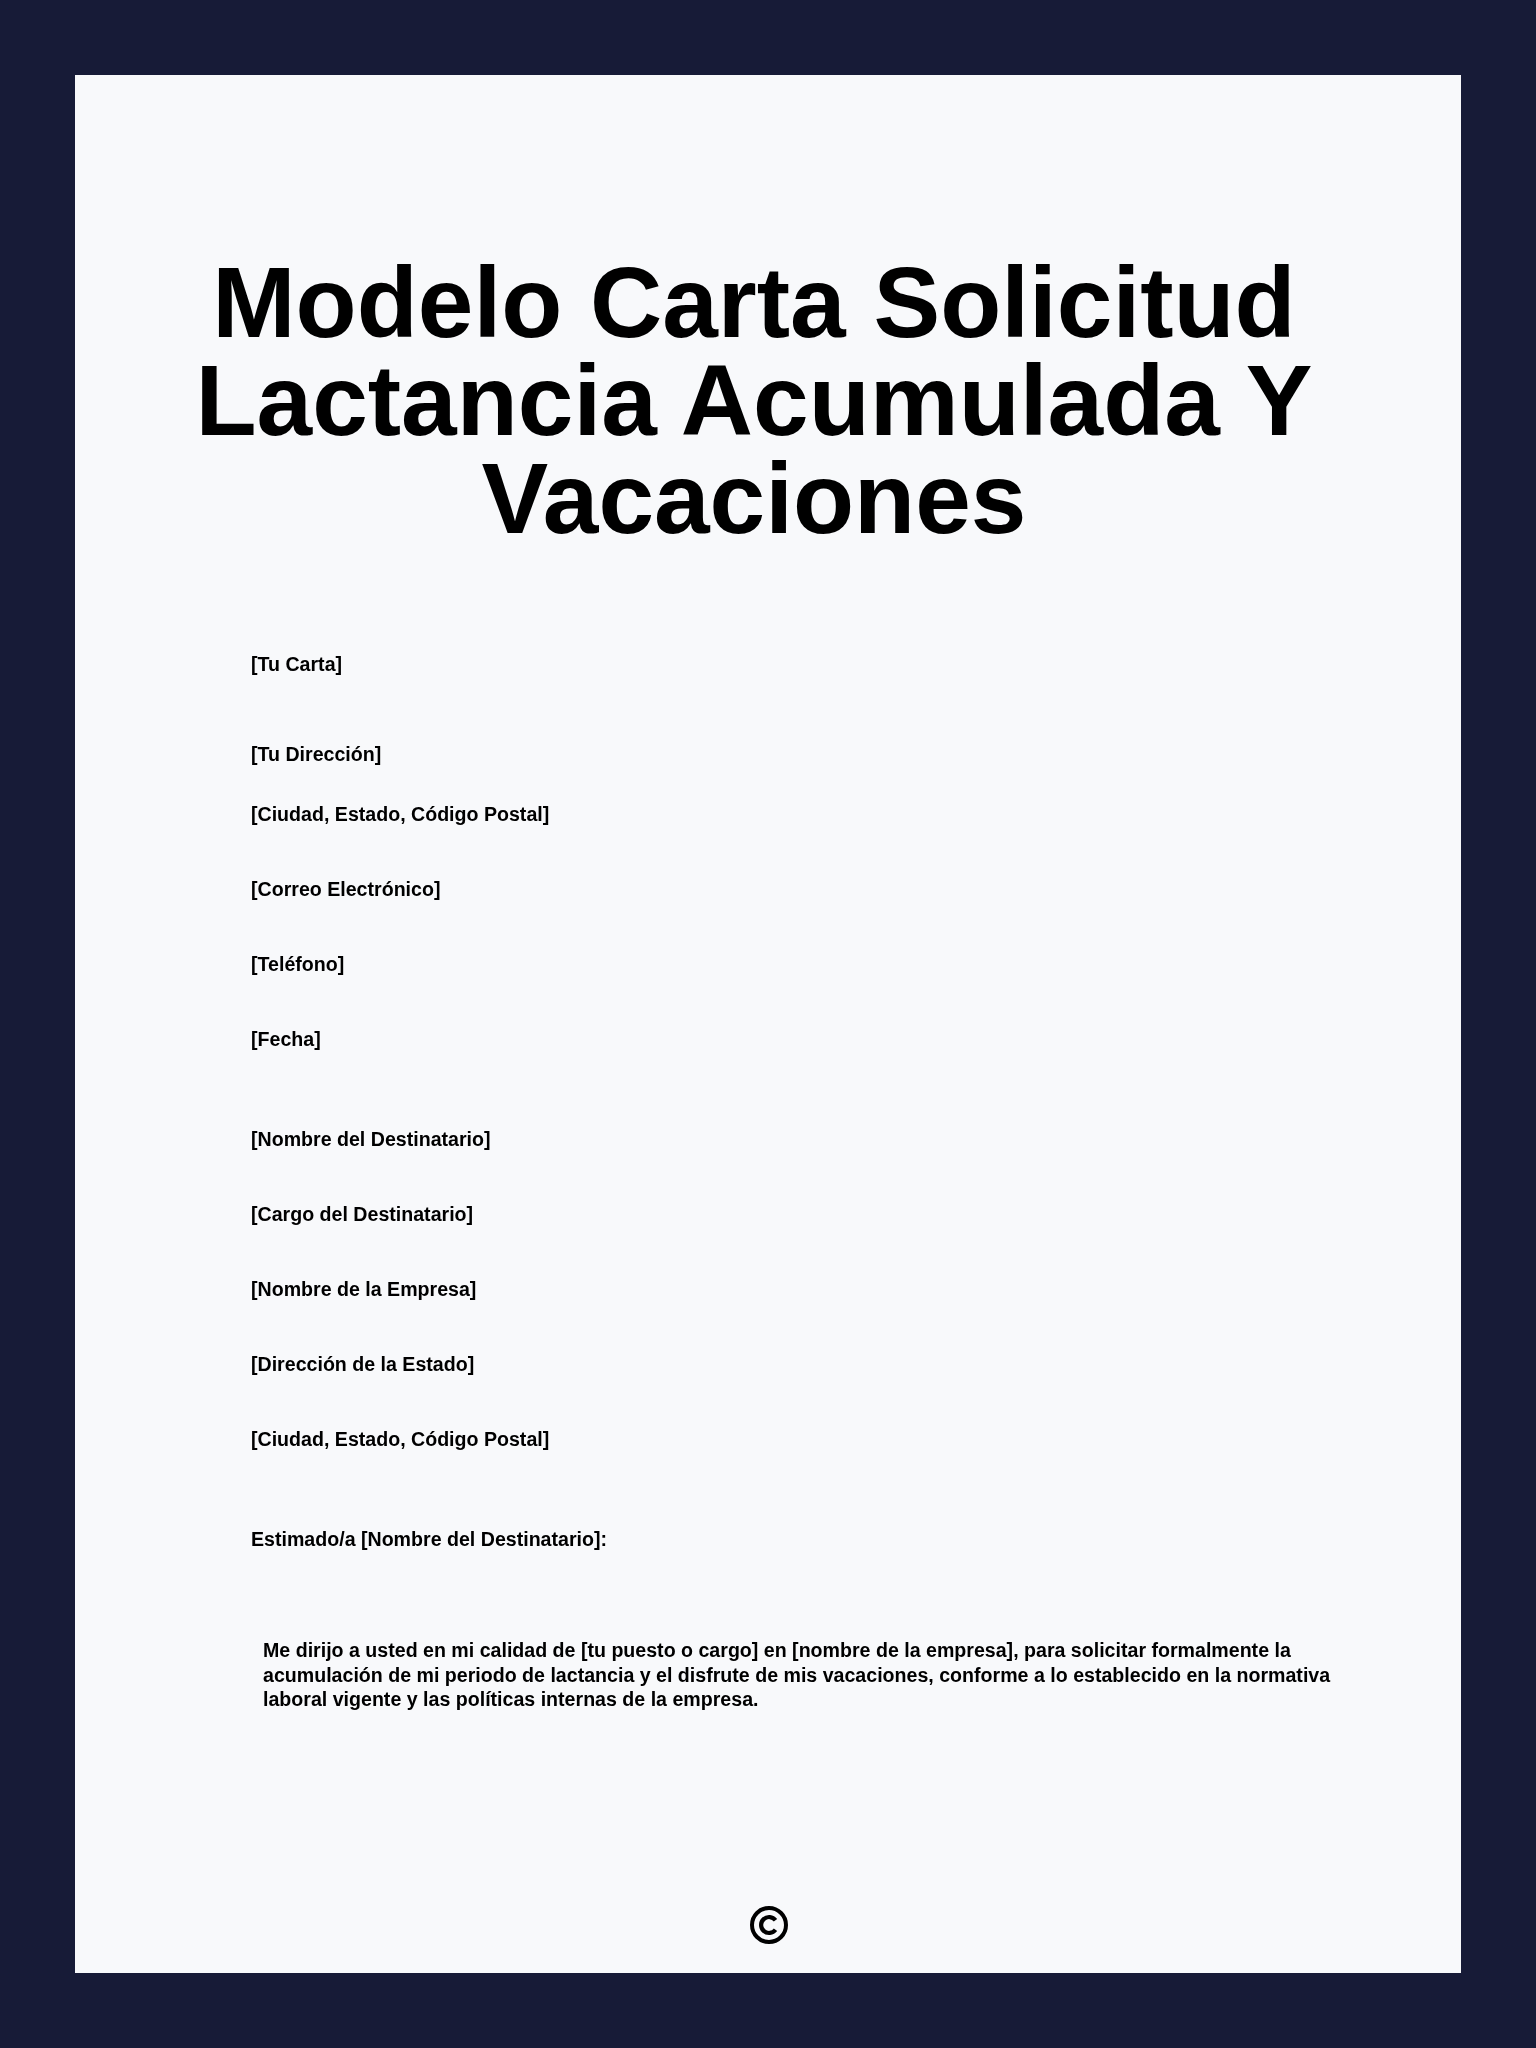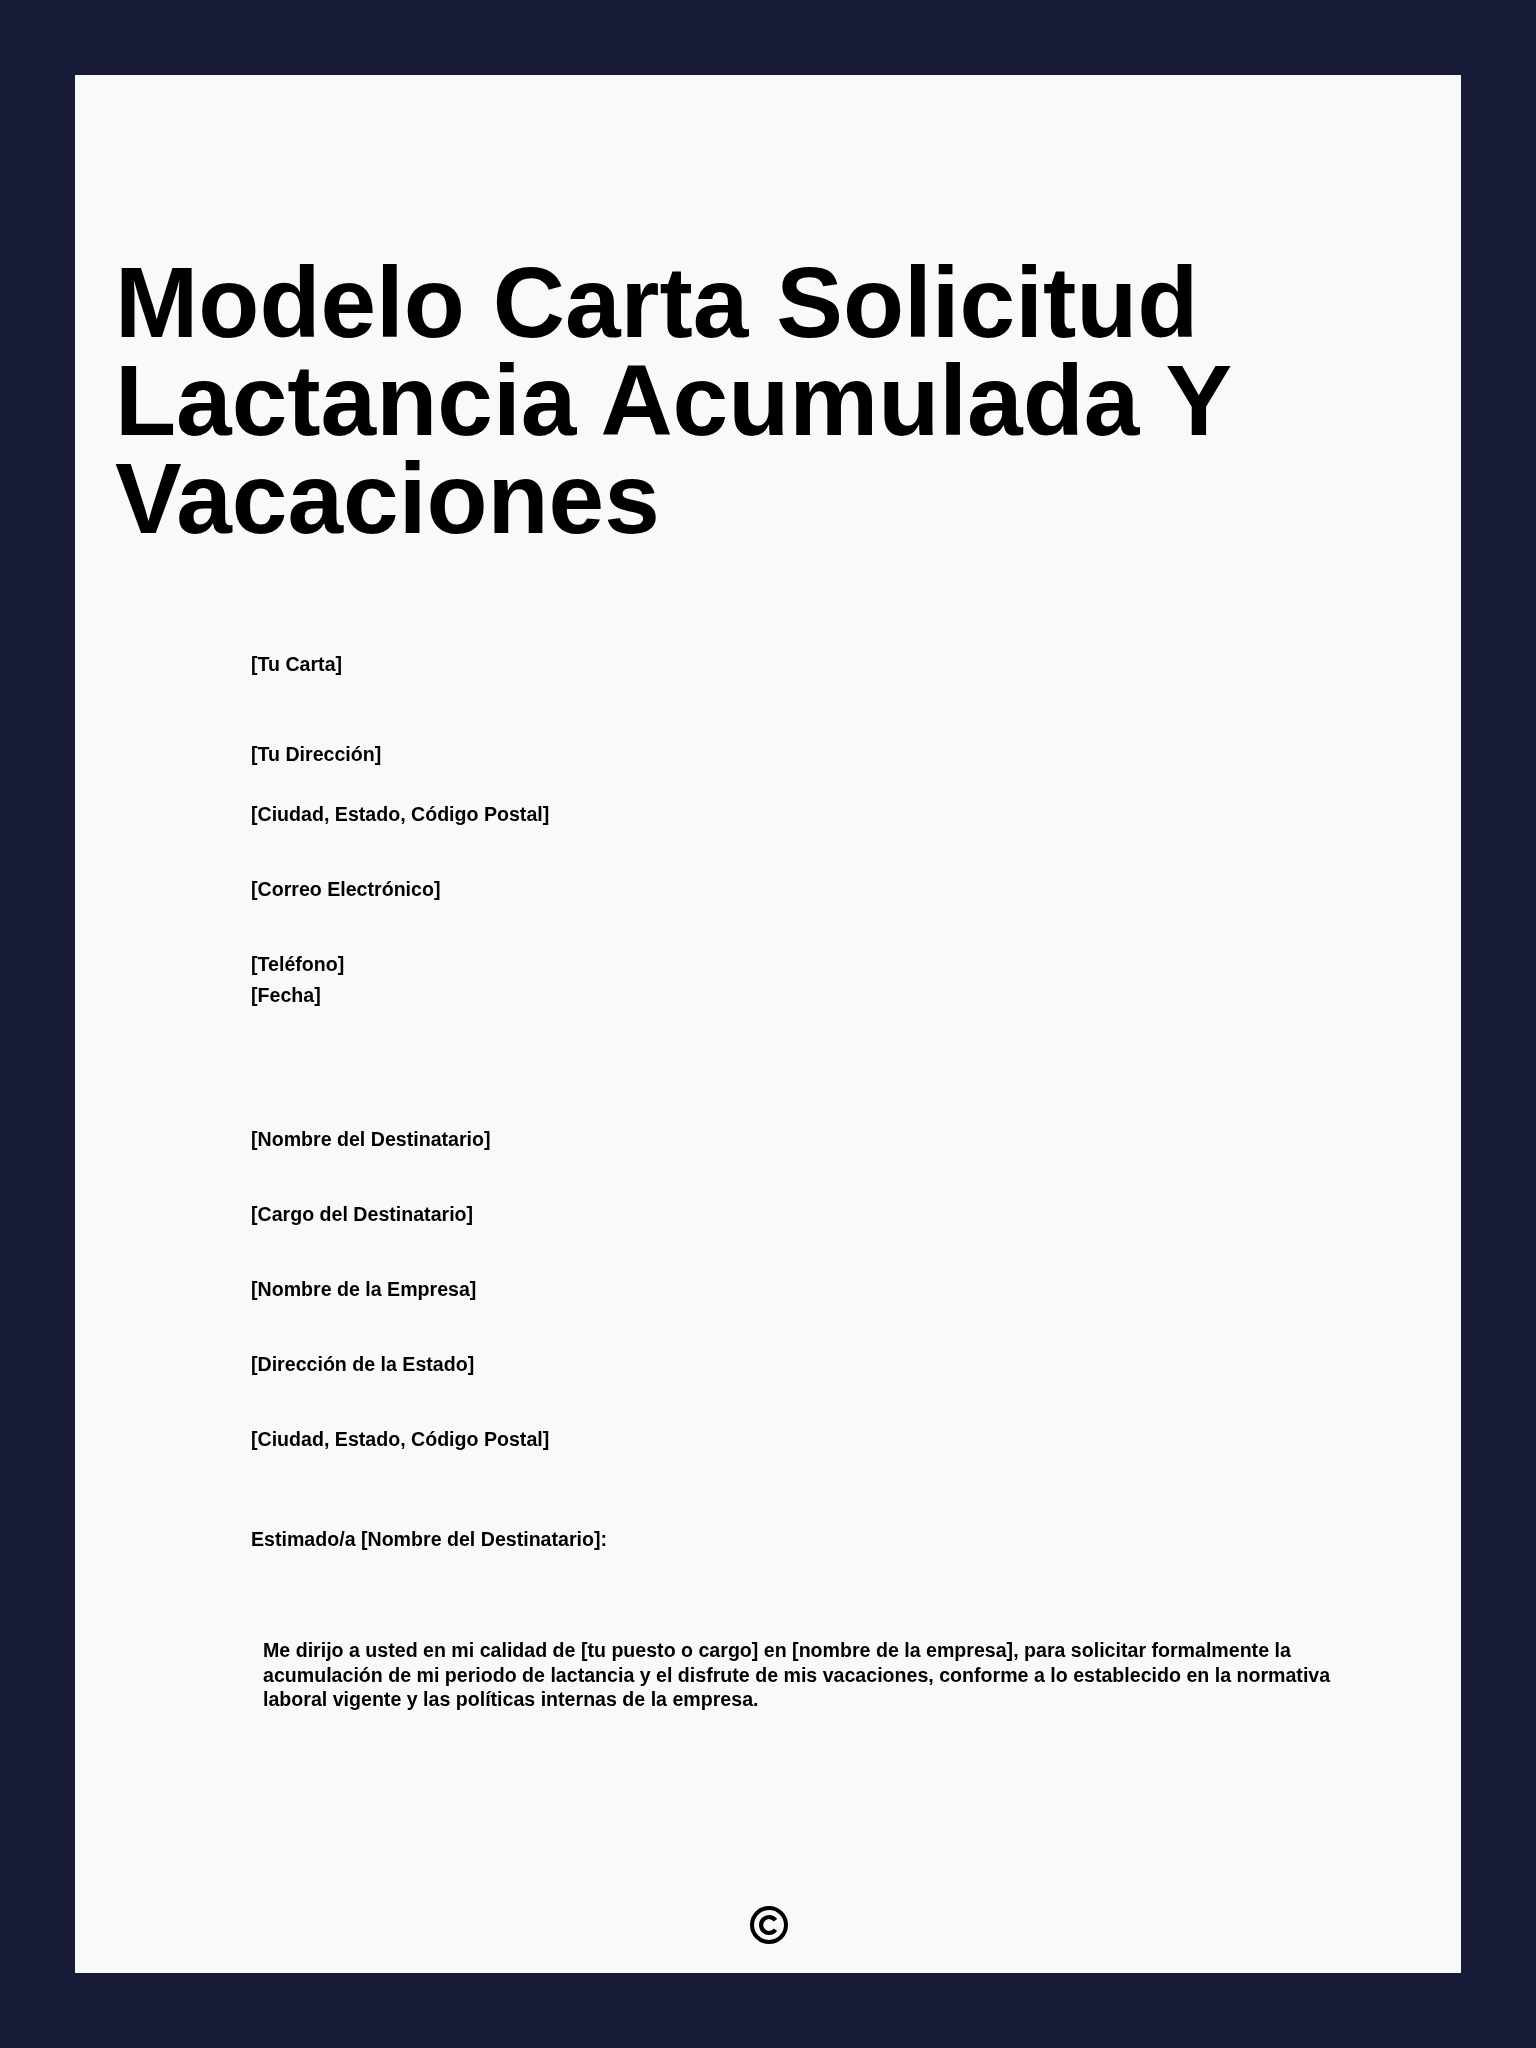--- a/index.html
+++ b/index.html
@@ -22,20 +22,21 @@
       height: 1898px;
       background: #f8f9fb;
       overflow: hidden;
     }
     .title {
       position: absolute;
       left: 40px;
       top: 178px;
       width: 1278px;
       margin: 0;
+      text-align: center;
       font-family: "Liberation Sans", sans-serif;
       font-weight: bold;
       font-size: 100px;
       line-height: 98px;
       color: #000000;
       letter-spacing: 0;
     }
     .body-text {
       position: absolute;
       left: 176px;
@@ -75,21 +76,21 @@
 
 <div class="page">
 
   <h1 class="title">Modelo Carta Solicitud Lactancia Acumulada Y Vacaciones</h1>
 
   <p class="line" style="top:577px;">[Tu Carta]</p>
   <p class="line" style="top:652px;margin-top:15px;">[Tu Dirección]</p>
   <p class="line" style="top:727px;">[Ciudad, Estado, Código Postal]</p>
   <p class="line" style="top:802px;">[Correo Electrónico]</p>
   <p class="line" style="top:877px;">[Teléfono]</p>
-  <p class="line" style="top:908px;text-align:right;">[Fecha]</p>
+  <p class="line" style="top:952px;text-align:right;">[Fecha]</p>
 
   <p class="line" style="top:1052px;">[Nombre del Destinatario]</p>
   <p class="line" style="top:1127px;">[Cargo del Destinatario]</p>
   <p class="line" style="top:1202px;">[Nombre de la Empresa]</p>
   <p class="line" style="top:1277px;">[Dirección de la Estado]</p>
   <p class="line" style="top:1352px;">[Ciudad, Estado, Código Postal]</p>
 
   <p class="line" style="top:1452px;text-align:center;">Estimado/a [Nombre del Destinatario]:</p>
 
   <p class="body-text" style="top:1551px;">Me dirijo a usted en mi calidad de [tu puesto o cargo] en [nombre de la empresa], para solicitar formalmente la acumulación de mi periodo de lactancia y el disfrute de mis vacaciones, conforme a lo establecido en la normativa laboral vigente y las políticas internas de la empresa.</p>

